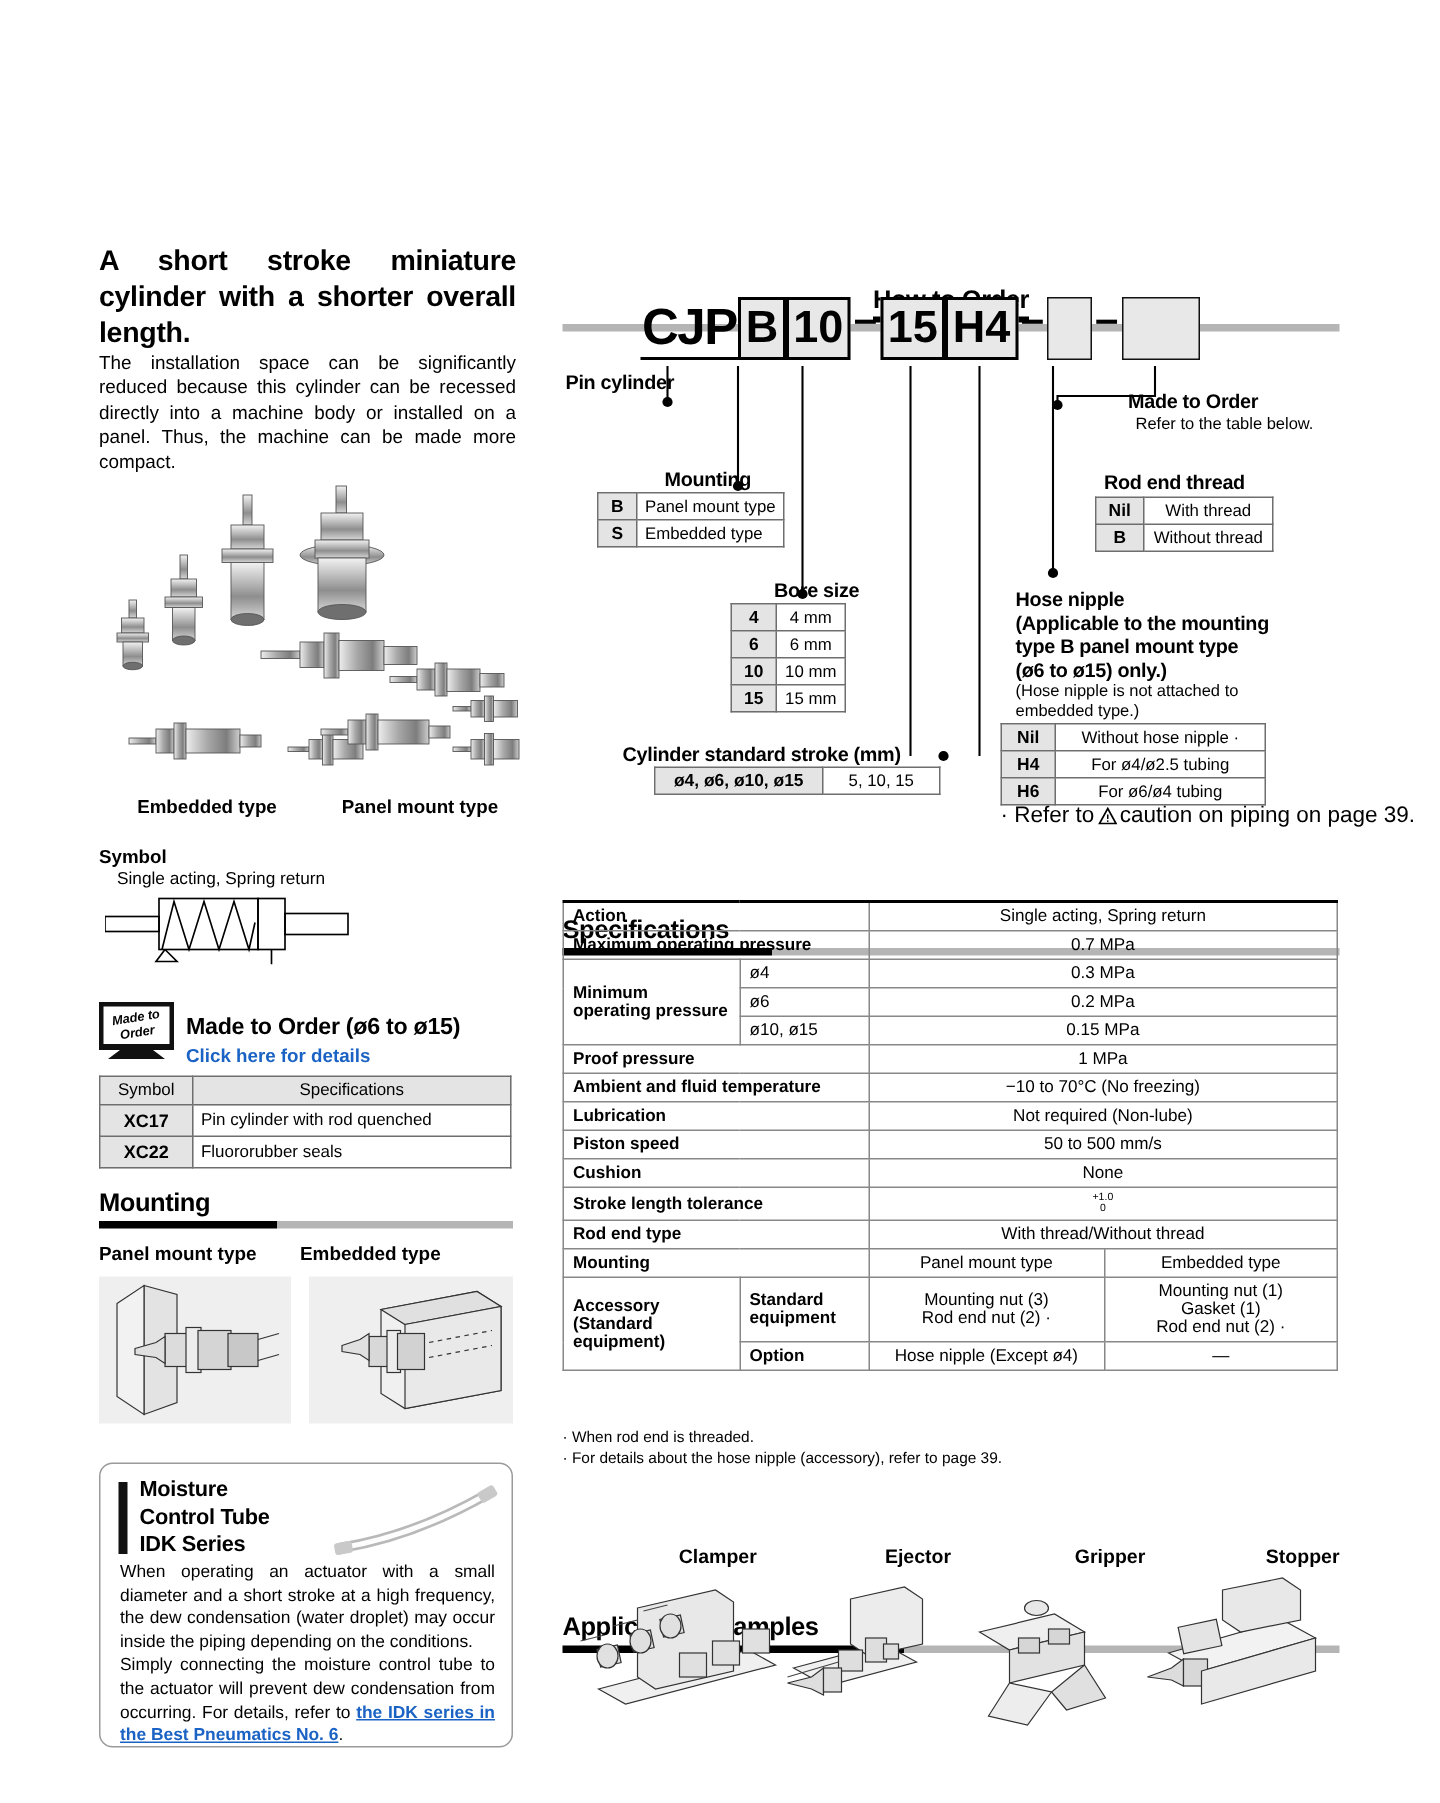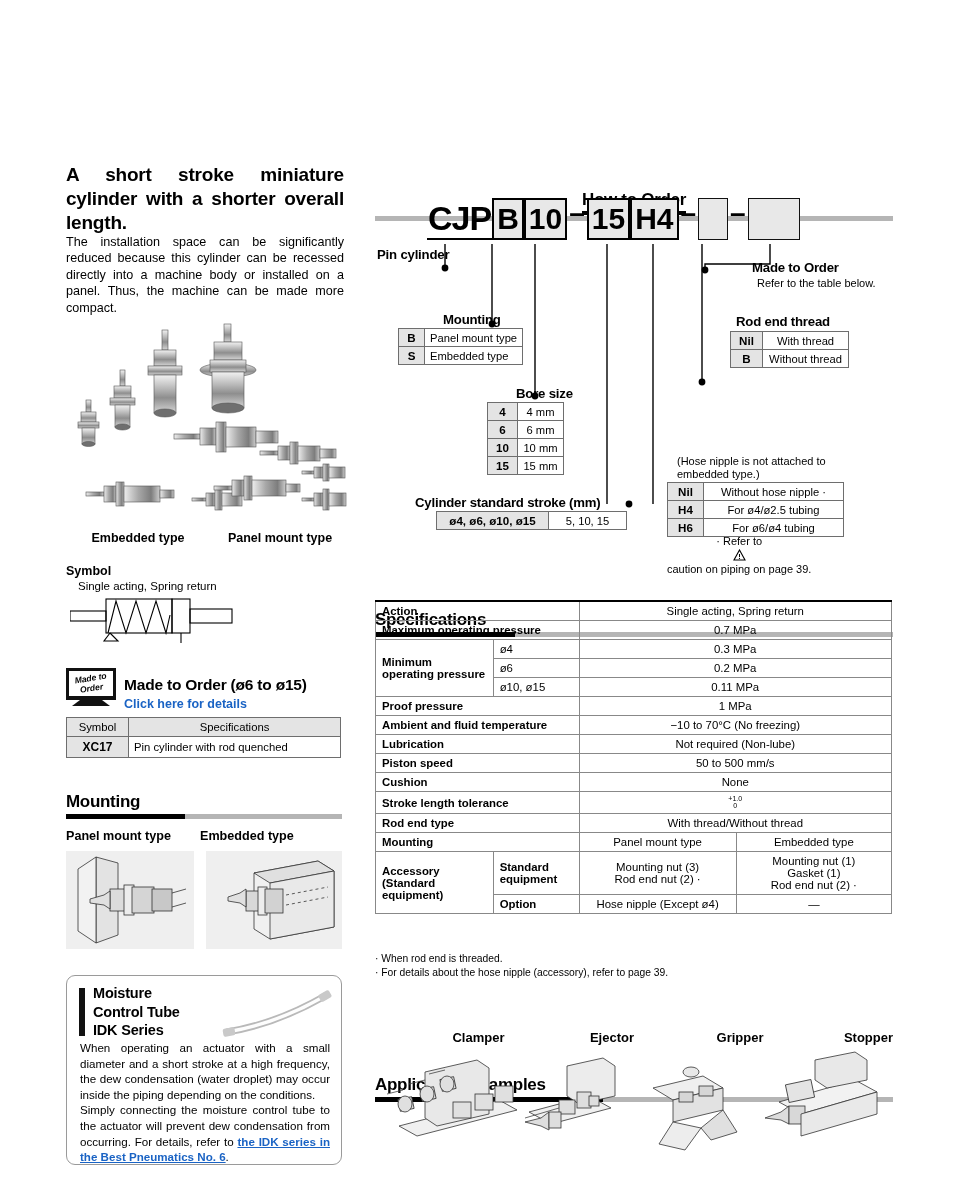--- a/index.html
+++ b/index.html
@@ -300,20 +300,24 @@
   <div class="abs" id="mto-table">
     <table>
       <tbody>
           <tr>
         <th>Symbol</th>
         <th>Specifications</th>
       </tr>
       <tr>
         <td class="sym">XC17</td>
         <td>Pin cylinder with rod quenched</td>
+      </tr>
+      <tr>
+        <td class="sym">XC22</td>
+        <td>Fluororubber seals</td>
       </tr>
     </tbody>
       </table>
   </div>
 
   <div class="abs sec-header" id="mounting-header">
     <span class="sec-title">Mounting</span>
     <div class="sec-rule"></div>
   </div>
   <div class="abs" id="mount-types">
@@ -479,20 +483,26 @@
         <td class="v" style="width:86px">With thread</td>
       </tr>
       <tr>
         <td class="k">B</td>
         <td class="v">Without thread</td>
       </tr>
     </tbody>
       </table>
   </div>
 
+  <div class="abs callout-label" style="left:677px; top:392px; line-height:15.5px;">
+    <div>Hose nipple</div>
+    <div>(Applicable to the mounting</div>
+    <div>type B panel mount type</div>
+    <div>(ø6 to ø15) only.)</div>
+  </div>
   <div class="abs callout-sub" style="left:677px; top:455px; line-height:13px;">
     <div>(Hose nipple is not attached to</div>
     <div>embedded type.)</div>
   </div>
   <div class="abs" style="left:667px; top:482px;">
     <table class="opt-table">
       <tbody>
           <tr>
         <td class="k" style="width:36px">Nil</td>
         <td class="v" style="width:140px">Without hose nipple ·</td>
@@ -501,21 +511,21 @@
         <td class="k">H4</td>
         <td class="v">For ø4/ø2.5 tubing</td>
       </tr>
       <tr>
         <td class="k">H6</td>
         <td class="v">For ø6/ø4 tubing</td>
       </tr>
     </tbody>
       </table>
   </div>
-  <div class="abs" style="left:667px; top:535px; font-size:11px; display:flex; align-items:center; gap:2px;flex-direction:column;">
+  <div class="abs" style="left:667px; top:535px; font-size:15px; display:flex; align-items:center; gap:2px;">
     <span>· Refer to </span>
     <span>
       <svg width="13" height="12" viewBox="0 0 13 12">
         <path d="M6.5 1 L12 11 L1 11 Z" fill="none" stroke="#000" stroke-width="1.1"></path>
         <line x1="6.5" y1="5" x2="6.5" y2="8" stroke="#000" stroke-width="1"></line>
         <circle cx="6.5" cy="9.4" r="0.6" fill="#000"></circle>
       </svg>
     </span>
     <span> caution on piping on page 39.</span>
   </div>
@@ -540,21 +550,21 @@
         <td class="lbl" rowspan="3" style="width:118px">Minimum operating pressure</td>
         <td class="bold" style="width:86px">ø4</td>
         <td class="ctr" colspan="2">0.3 MPa</td>
       </tr>
       <tr>
         <td class="bold">ø6</td>
         <td class="ctr" colspan="2">0.2 MPa</td>
       </tr>
       <tr>
         <td class="bold">ø10, ø15</td>
-        <td class="ctr" colspan="2">0.11 MPa</td>
+        <td class="ctr" colspan="2">0.15 MPa</td>
       </tr>
       <tr>
         <td class="lbl" colspan="2">Proof pressure</td>
         <td class="ctr" colspan="2">1 MPa</td>
       </tr>
       <tr>
         <td class="lbl" colspan="2">Ambient and fluid temperature</td>
         <td class="ctr" colspan="2">−10 to 70°C (No freezing)</td>
       </tr>
       <tr>

